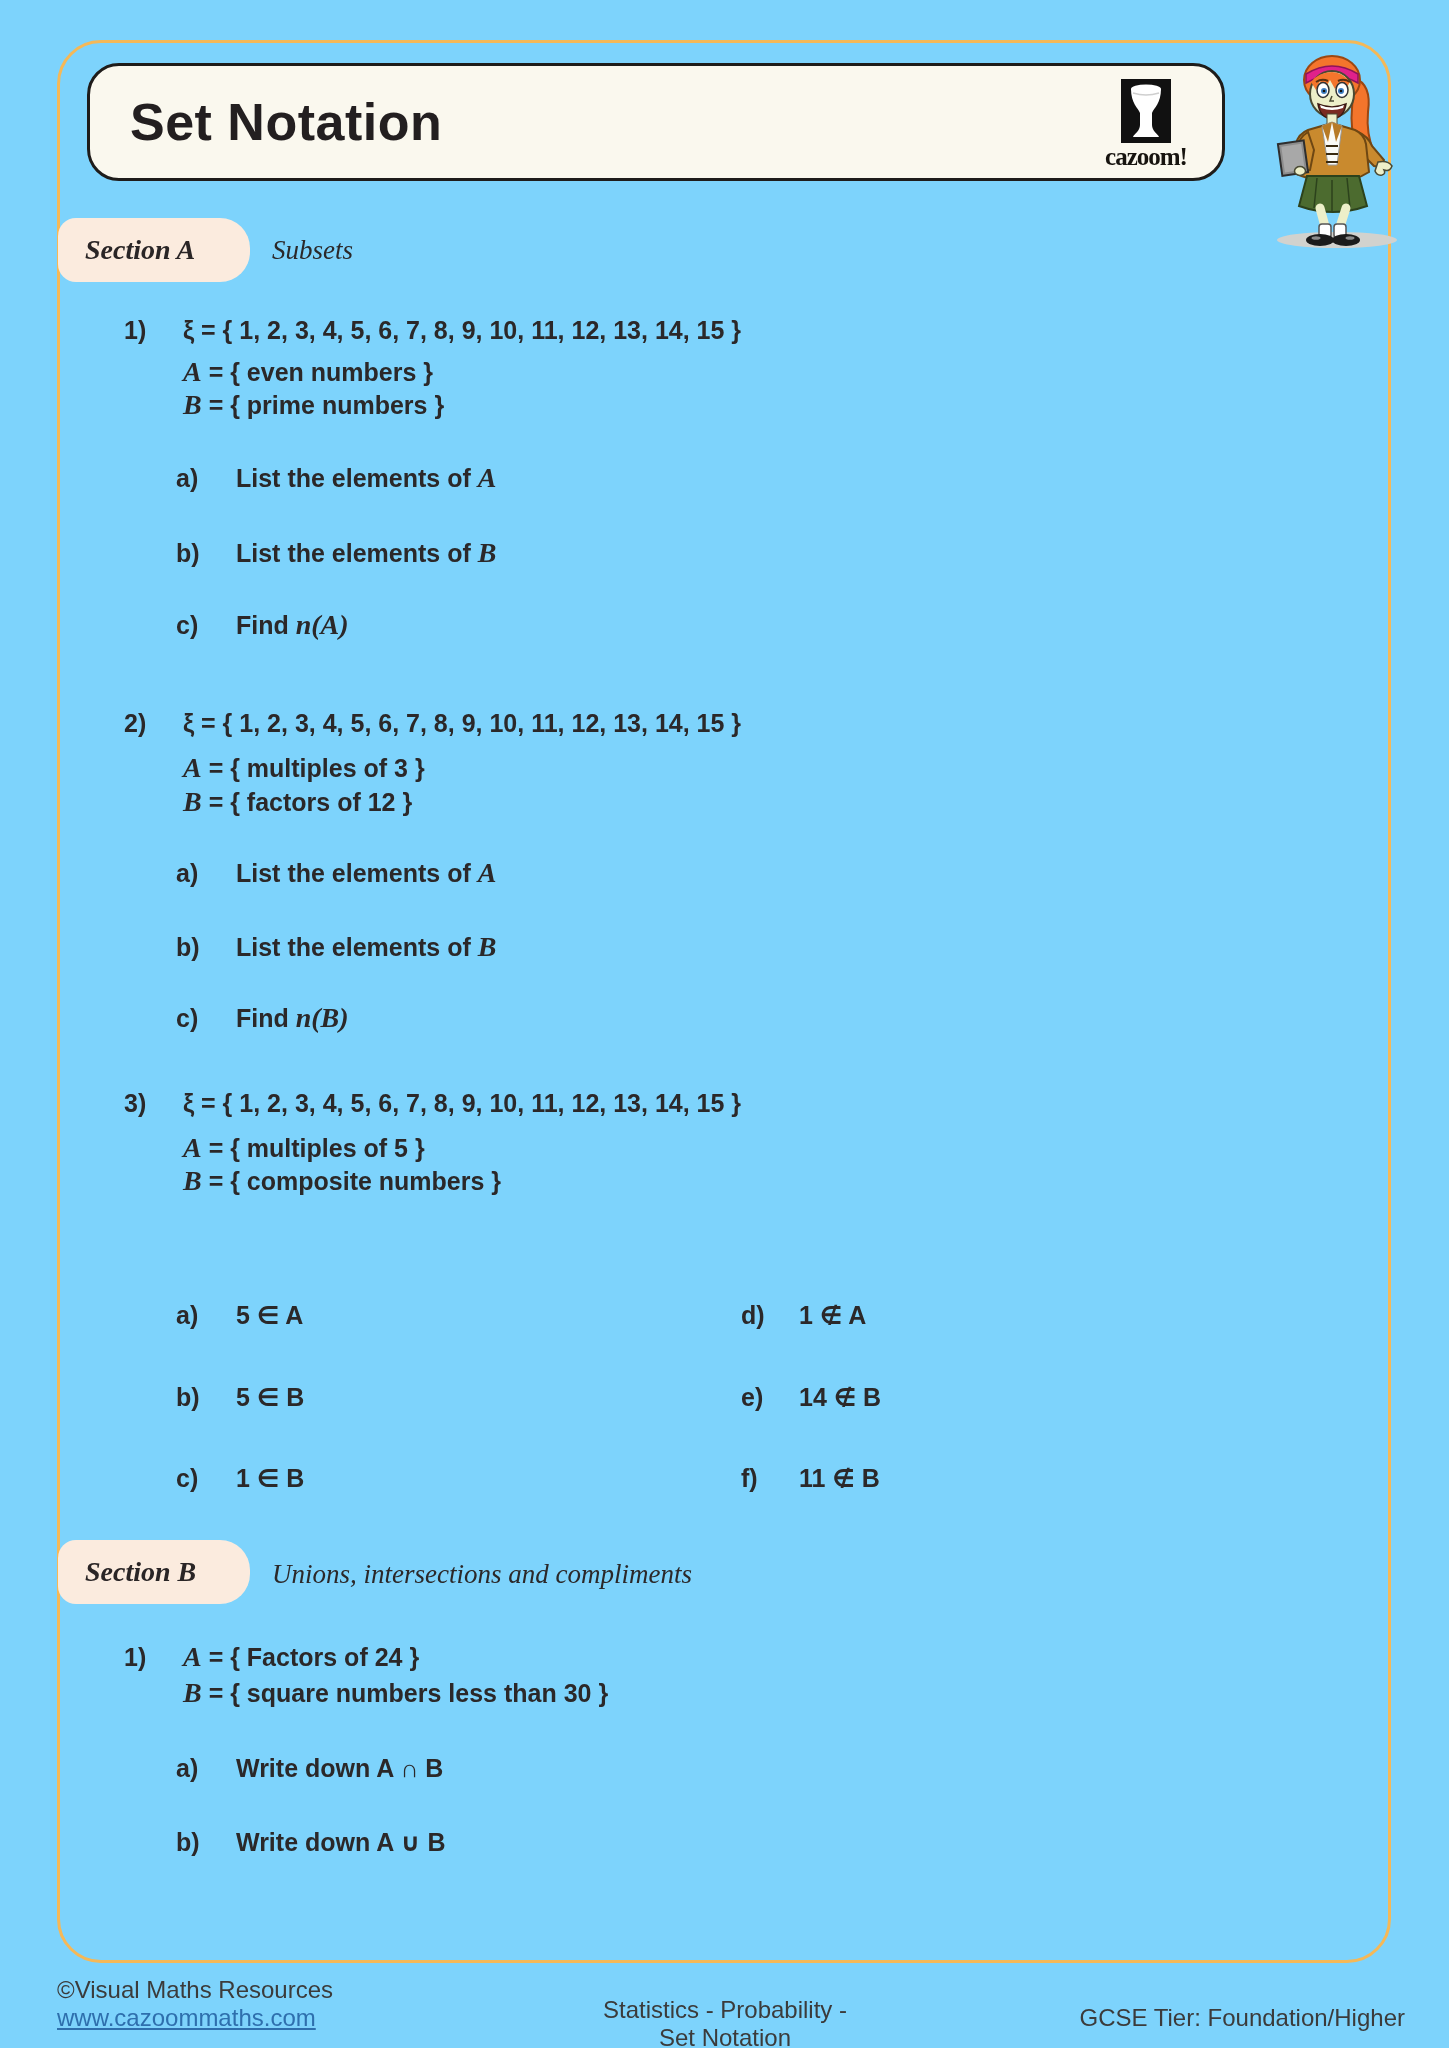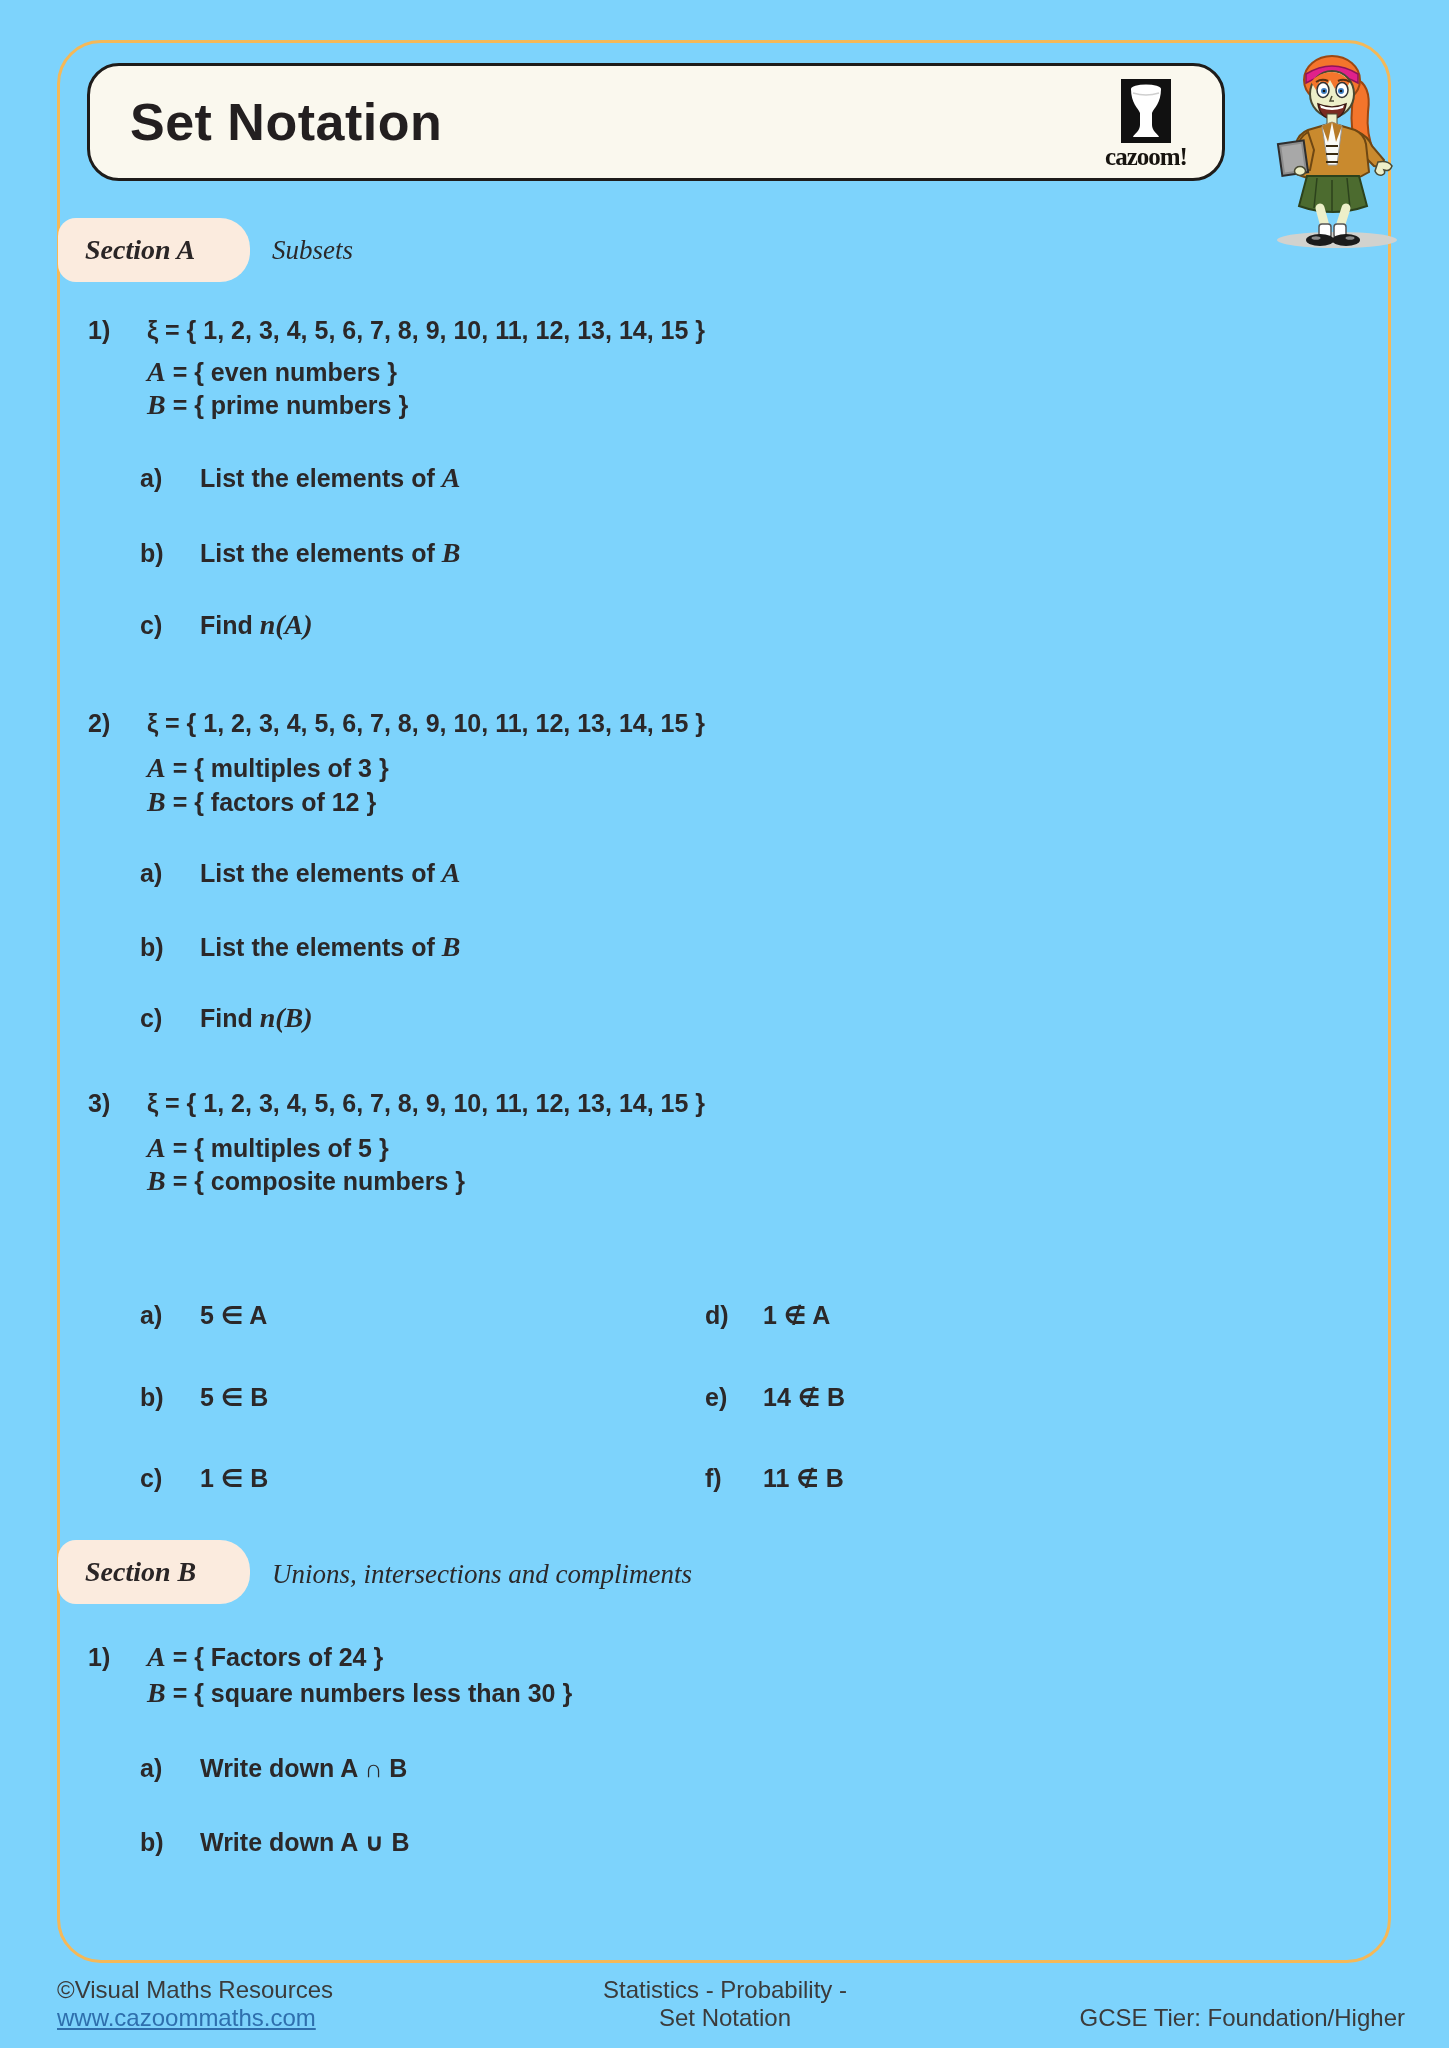--- a/index.html
+++ b/index.html
@@ -31,30 +31,30 @@
   .badge span {
     display:block; padding-left:27px; line-height:64px;
     font-family:"Liberation Serif","DejaVu Serif",serif; font-style:italic; font-weight:bold;
     font-size:28px; color:#2A2526;
   }
   .subtitle {
     position:absolute; left:272px; white-space:nowrap;
     font-family:"Liberation Serif","DejaVu Serif",serif; font-style:italic;
     font-size:27px; line-height:36px; color:#2B2829;
   }
-  .row { position:absolute; white-space:nowrap; font-size:25px; font-weight:bold; line-height:34px; color:#2B2829; }
+  .row { position:absolute; white-space:nowrap; font-size:25px; font-weight:bold; line-height:34px; color:#2B2829;margin-left:36px; }
   .qnum  { display:inline-block; width:59px; }
   .plbl  { display:inline-block; width:60px; }
   .plbl2 { display:inline-block; width:58px; }
   .mv {
     font-family:"Liberation Serif","DejaVu Serif",serif; font-style:italic; font-weight:bold;
     font-size:28px;
   }
   .foot { position:absolute; font-size:24px; font-weight:normal; line-height:30px; color:#3B3B3B; white-space:nowrap; }
-  .foot-center { left:500px; width:450px; text-align:center; }
+  .foot-center { left:500px; width:450px; text-align:center;margin-top:20px; }
   .link { color:#2E6FAD; text-decoration:underline; cursor:pointer; }
 </style>
 </head>
 <body>
 
 <div class="page">
 
   <div class="frame"></div>
 
   <div class="titlebar">

